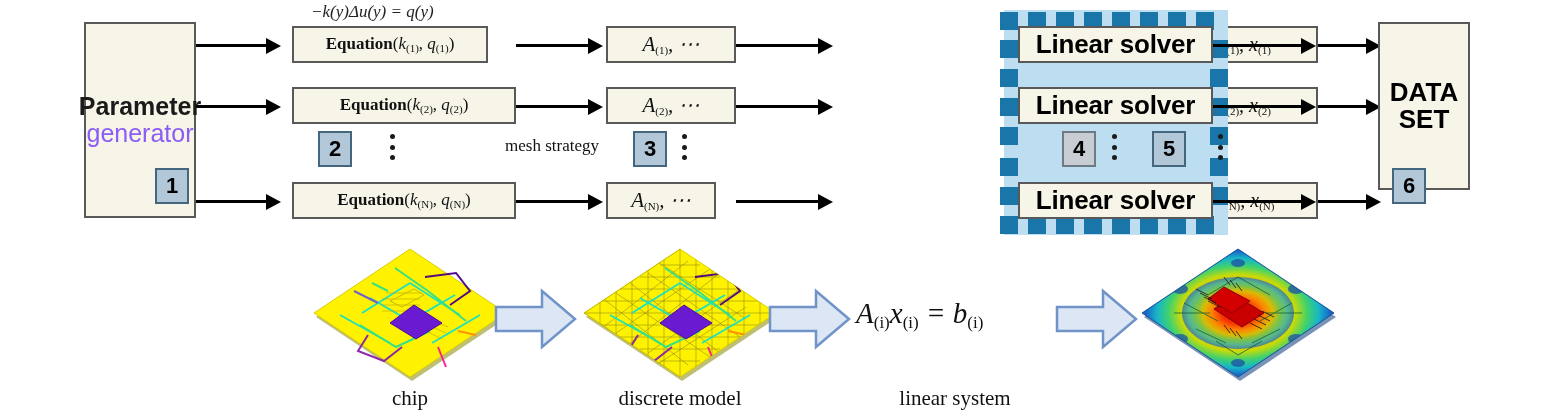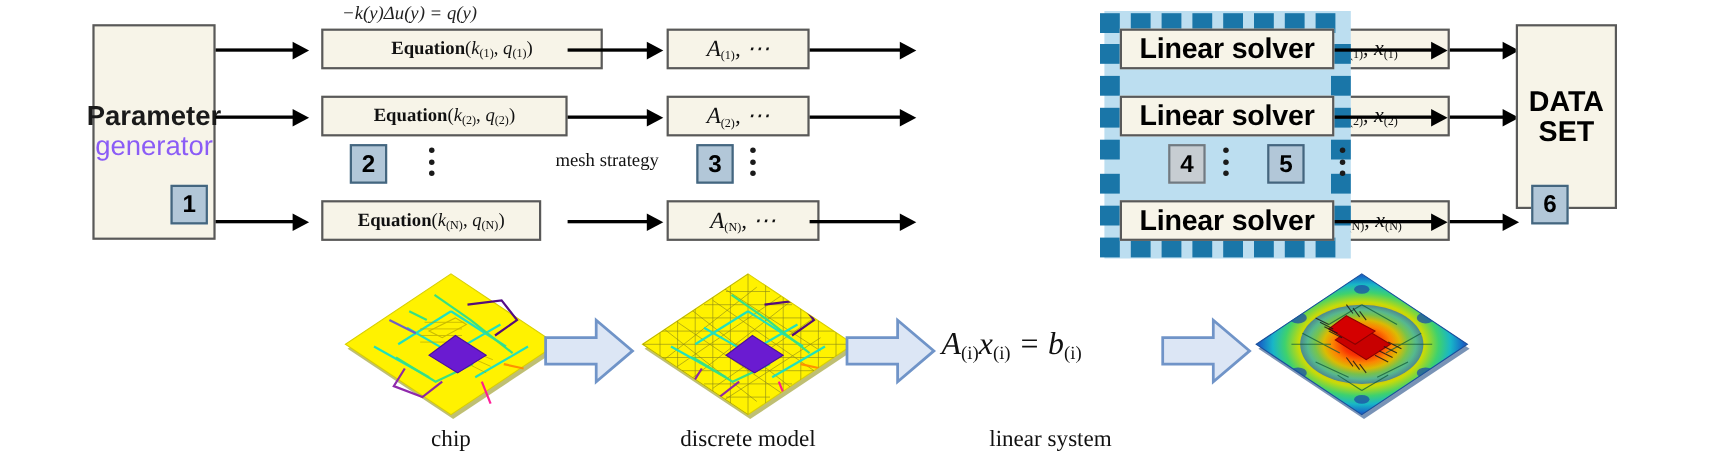--- a/index.html
+++ b/index.html
@@ -85,31 +85,31 @@
 
   <div class="ln" style="left:196px;top:44px;width:72px;"></div>
   <div class="ah" style="left:266px;top:38px;"></div>
 
   <div class="ln" style="left:196px;top:105px;width:72px;"></div>
   <div class="ah" style="left:266px;top:99px;"></div>
 
   <div class="ln" style="left:196px;top:200px;width:72px;"></div>
   <div class="ah" style="left:266px;top:194px;"></div>
 
-  <div class="box eqbox" style="left:292px;top:26px;width:256px;height:37px;">
+  <div class="box eqbox" style="left:292px;top:26px;width:196px;height:37px;">
     <span>
       <b>Equation</b>(<span class="mathi">k</span><span class="sub">(1)</span>,&nbsp;<span class="mathi">q</span><span class="sub">(1)</span>)
     </span>
   </div>
   <div class="box eqbox" style="left:292px;top:87px;width:224px;height:37px;">
     <span>
       <b>Equation</b>(<span class="mathi">k</span><span class="sub">(2)</span>,&nbsp;<span class="mathi">q</span><span class="sub">(2)</span>)
     </span>
   </div>
-  <div class="box eqbox" style="left:292px;top:182px;width:200px;height:37px;">
+  <div class="box eqbox" style="left:292px;top:182px;width:224px;height:37px;">
     <span>
       <b>Equation</b>(<span class="mathi">k</span><span class="sub">(N)</span>,&nbsp;<span class="mathi">q</span><span class="sub">(N)</span>)
     </span>
   </div>
 
   <div class="badge" style="left:318px;top:131px;">2</div>
   <div class="vdots" style="left:390px;top:134px;">
     <i></i>
       <i></i>
       <i></i>
@@ -125,21 +125,21 @@
   <div class="ah" style="left:588px;top:194px;"></div>
 
   <div class="meshlbl" style="left:505px;top:136px;">mesh strategy</div>
 
   <div class="box abox" style="left:606px;top:26px;width:130px;height:37px;">
     <span>A<span class="sub">(1)</span>, ⋯</span>
   </div>
   <div class="box abox" style="left:606px;top:87px;width:130px;height:37px;">
     <span>A<span class="sub">(2)</span>, ⋯</span>
   </div>
-  <div class="box abox" style="left:606px;top:182px;width:139px;height:37px;">
+  <div class="box abox" style="left:606px;top:182px;width:110px;height:37px;">
     <span>A<span class="sub">(N)</span>, ⋯</span>
   </div>
 
   <div class="badge" style="left:633px;top:131px;">3</div>
   <div class="vdots" style="left:682px;top:134px;">
     <i></i>
       <i></i>
       <i></i>
   </div>
 

